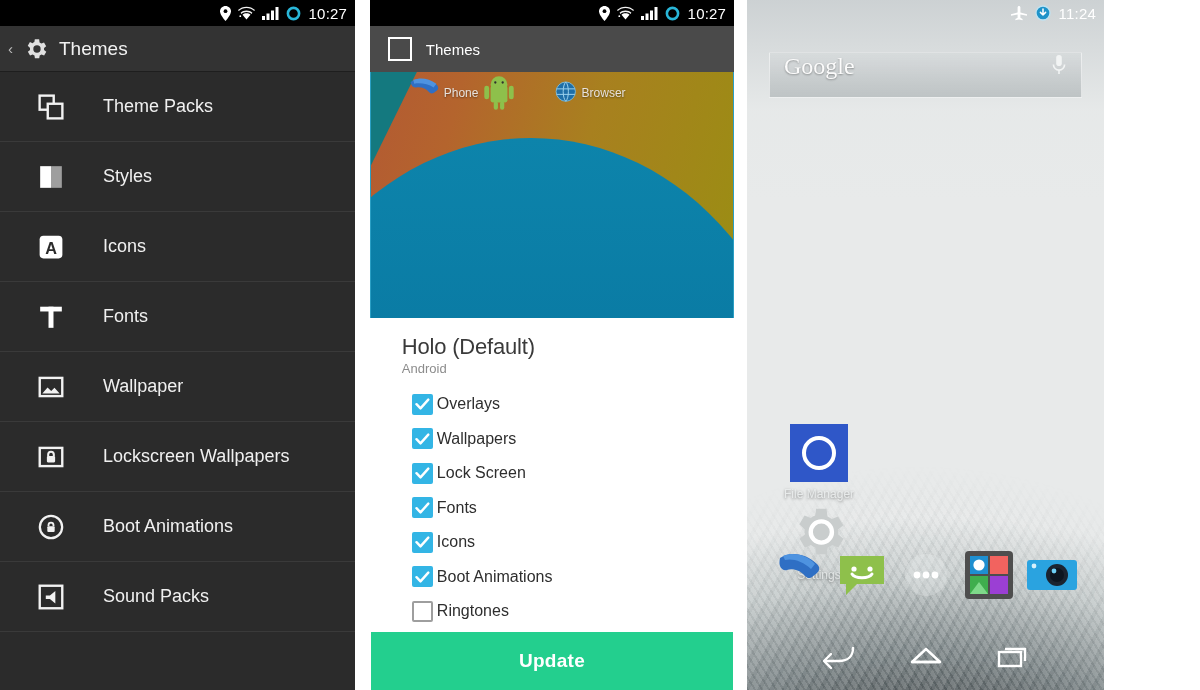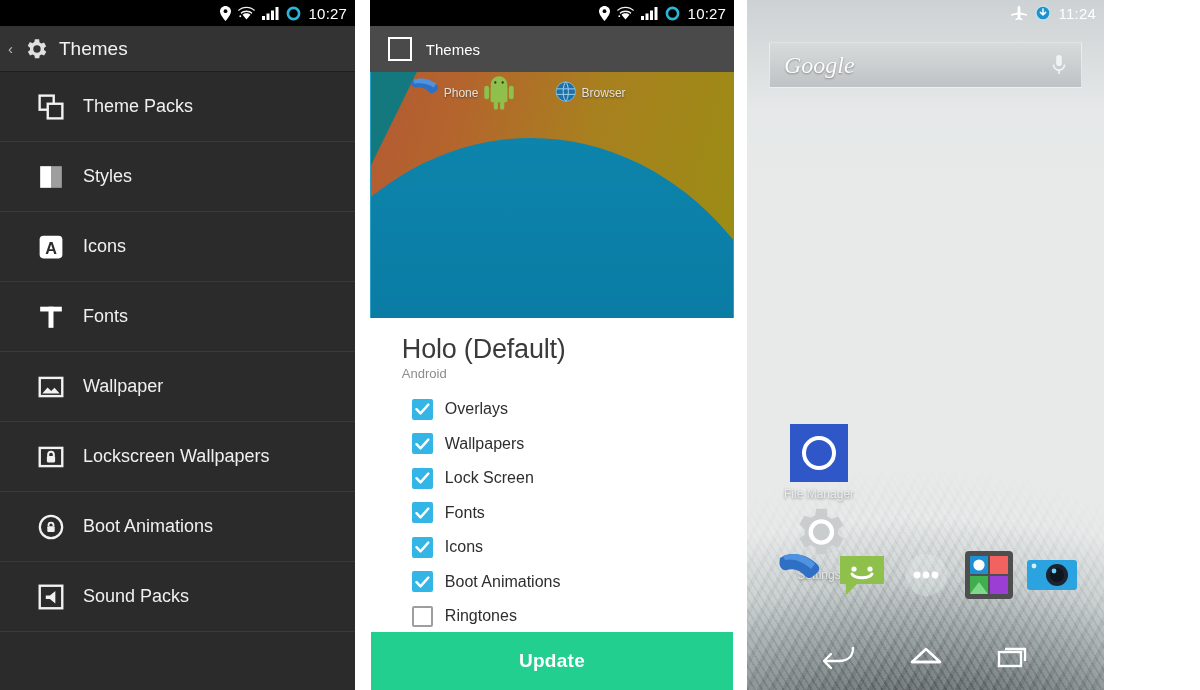--- a/index.html
+++ b/index.html
@@ -30,21 +30,21 @@
 
   
   .actionbar {
     height:46px; background:#333333; display:flex; align-items:center;
     gap:10px; padding-left:8px; border-bottom:1px solid #1e1e1e;
   }
   .ab-back { color:#bdbdbd; font-size:15px; line-height:1; }
   .ab-title { color:#f2f2f2; font-size:19px; }
   .menu-list { padding-top:0; }
   .menu-item {
-    height:70px; display:flex; align-items:center; gap:19px;
+    height:70px; display:flex; align-items:center; gap:39px;
     padding-left:38px; border-bottom:1px solid #3a3a3a;
   }
   .menu-item:first-child { border-top:none; }
   .mi-ico { width:26px; height:26px; flex:0 0 26px; display:block; }
   .mi-label { color:#f0f0f0; font-size:18px; }
 
   
   .mid-header {
     height:46px; background:#4a4a4a; display:flex; align-items:center;
     gap:14px; padding-left:18px; position:relative; z-index:5;
@@ -68,24 +68,24 @@
   .prev-apps {
     position:absolute; top:2px; left:0; width:100%;
     display:flex; padding:0 34px; z-index:3;
   }
   .prev-app { width:25%; display:flex; flex-direction:row; align-items:center; gap:2px; }
   .pa-ico { width:42px; height:38px; display:block; }
   .pa-label {
     font-size:12px; color:#e8e2dc; text-shadow:0 1px 2px rgba(0,0,0,.45);
   }
   .theme-body { padding:16px 32px 0 32px; background:#fff; }
-  .theme-title { font-size:27px; color:#3a3a3a; font-weight:400; letter-spacing:-.2px; }
+  .theme-title { font-size:22px; color:#3a3a3a; font-weight:400; letter-spacing:-.2px; }
   .theme-author { font-size:13px; color:#8c8c8c; margin-top:1px; }
   .comp-list { margin-top:11px; padding-left:10px; }
-  .comp-row { display:flex; align-items:center; gap:12px; height:34.5px; }
+  .comp-row { display:flex; align-items:center; gap:4px; height:34.5px; }
   .cb {
     width:21px; height:21px; flex:0 0 21px; display:flex;
     align-items:center; justify-content:center; border-radius:2px;
   }
   .cb.on { background:#33b5e5; }
   .cb.off { background:#fff; border:2px solid #9e9e9e; }
   .cb svg { display:block; }
   .comp-label { font-size:16px; color:#2e2e2e; }
   .update-btn {
     position:absolute; left:1px; right:1px; bottom:0; height:58px;
@@ -107,24 +107,24 @@
       repeating-linear-gradient(117deg, rgba(255,255,255,.10) 0 3px, rgba(40,52,56,.10) 3px 7px, rgba(255,255,255,.06) 7px 11px),
       repeating-linear-gradient(58deg, rgba(20,28,32,.12) 0 2px, rgba(255,255,255,.10) 2px 6px);
     -webkit-mask-image: radial-gradient(ellipse 150% 62% at 48% 112%, #000 10%, rgba(0,0,0,.55) 45%, transparent 72%);
             mask-image: radial-gradient(ellipse 150% 62% at 48% 112%, #000 10%, rgba(0,0,0,.55) 45%, transparent 72%);
   }
   .home-haze {
     position:absolute; left:0; right:0; top:0; height:200px;
     background:linear-gradient(180deg,rgba(203,208,210,.95) 0%,rgba(229,232,232,.6) 55%,rgba(255,255,255,0) 100%);
   }
   .searchbar {
-    position:absolute; left:22px; right:22px; top:42px; height:46px;
+    position:absolute; left:22px; right:22px; top:52px; height:46px;
     background:linear-gradient(180deg,rgba(215,219,220,.82),rgba(176,182,184,.72));
     border:1px solid rgba(255,255,255,.55);
-    display:flex; align-items:center; padding:0 14px; z-index:4;font-style:italic;
+    display:flex; padding:0 14px; z-index:4;
   }
   .sb-logo {
     flex:1; font-family:"Liberation Serif", serif; font-size:24px;
     color:#fbfbfb; text-shadow:0 1px 2px rgba(0,0,0,.35);
   }
   .home-icons {
     position:absolute; left:0; right:0; top:424px; height:110px; z-index:4;
     display:flex; justify-content:space-between; padding:0 26px;flex-direction:column;
   }
   .home-app { width:92px; display:flex; flex-direction:column; align-items:center; gap:5px; }

